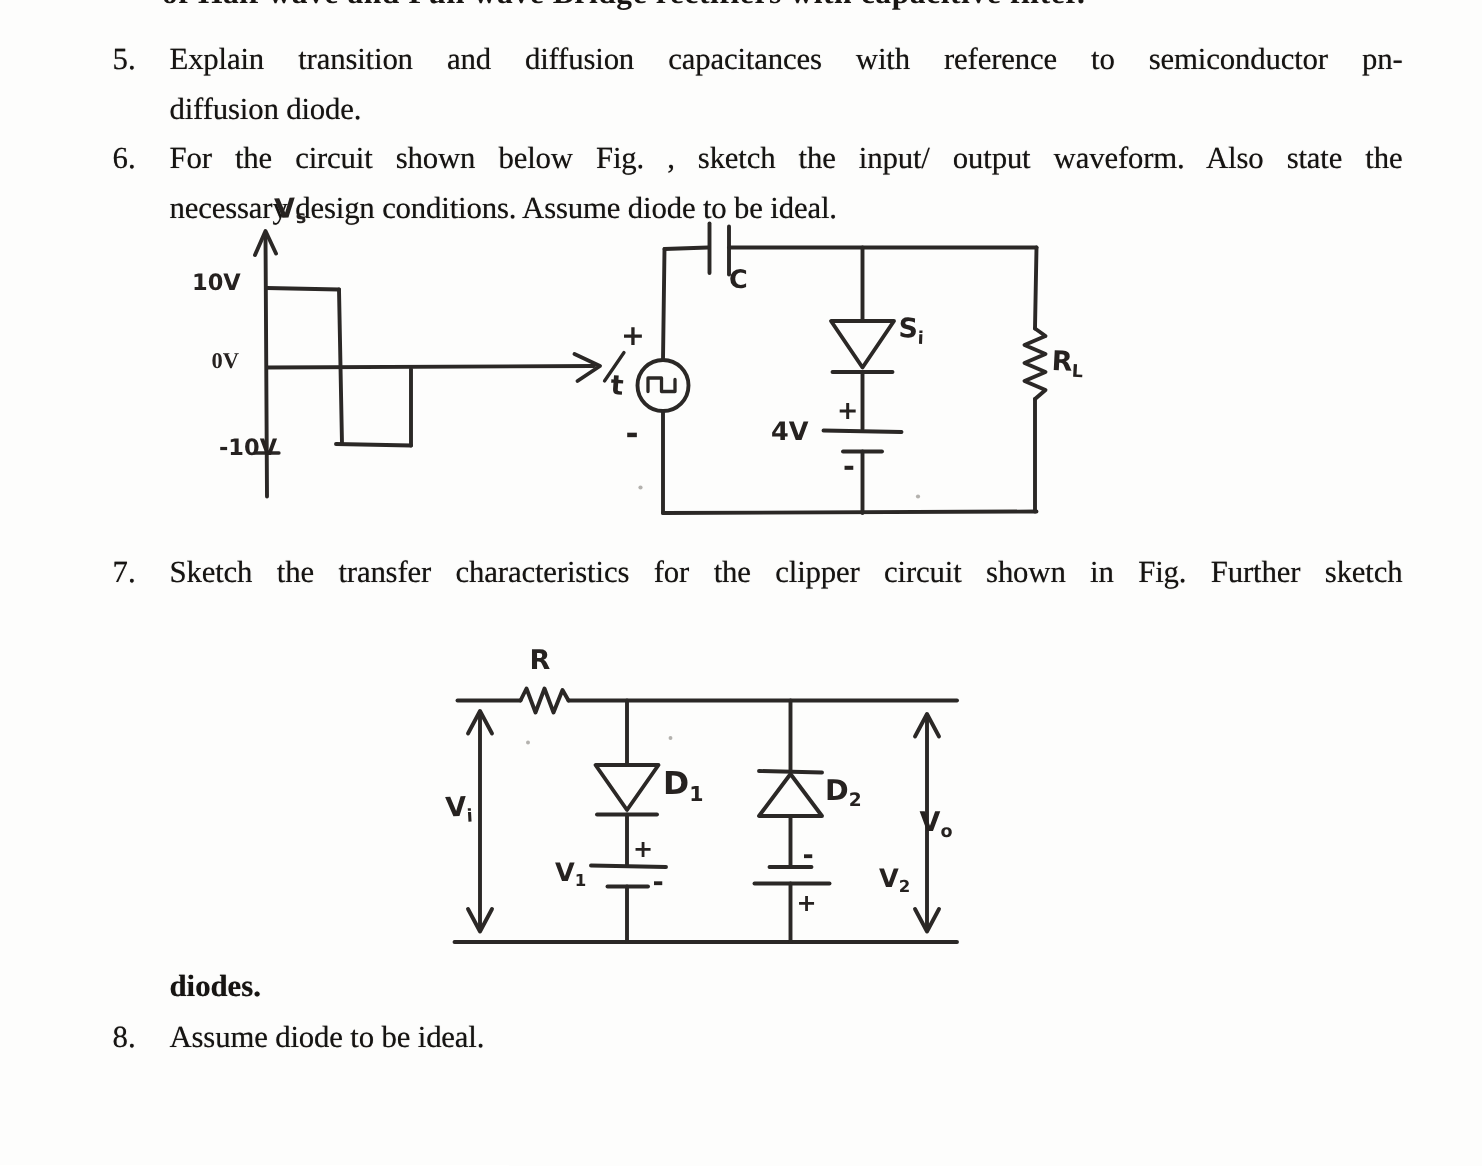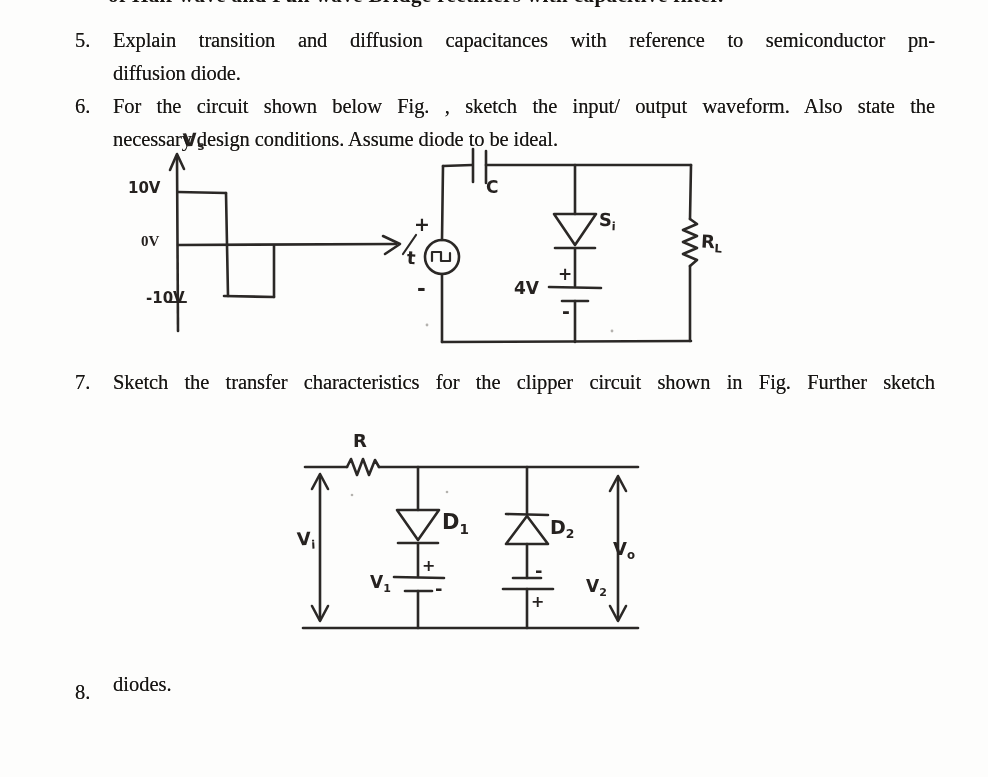--- a/index.html
+++ b/index.html
@@ -194,19 +194,20 @@
     <span class="hl" style="left:157px;top:82px;font-size:21px;">D<sub>1</sub></span>
     <span class="hl" style="left:85px;top:144px;font-size:17px;">V<sub>1</sub></span>
     <span class="hl" style="left:137px;top:128px;font-size:16px;">+</span>
     <span class="hl" style="left:150px;top:150px;font-size:18px;">-</span>
     <span class="hl" style="left:265px;top:88px;font-size:19px;">D<sub>2</sub></span>
     <span class="hl" style="left:250px;top:132px;font-size:18px;">-</span>
     <span class="hl" style="left:272px;top:148px;font-size:17px;margin-left:29px;">V<sub>2</sub></span>
     <span class="hl" style="left:246px;top:164px;font-size:16px;">+</span>
   </div>
 
-  <div class="plain-line" style="top:668px;">diodes.</div>
+  <div class="plain-line" style="top:642px;font-weight:bold;">diodes.</div>
 
   <div class="q" style="top:676px;">
     <span class="num">8.</span>
+    <div class="line">Assume diode to be ideal.</div>
   </div>
 
 </div>
 
 </body></html>

